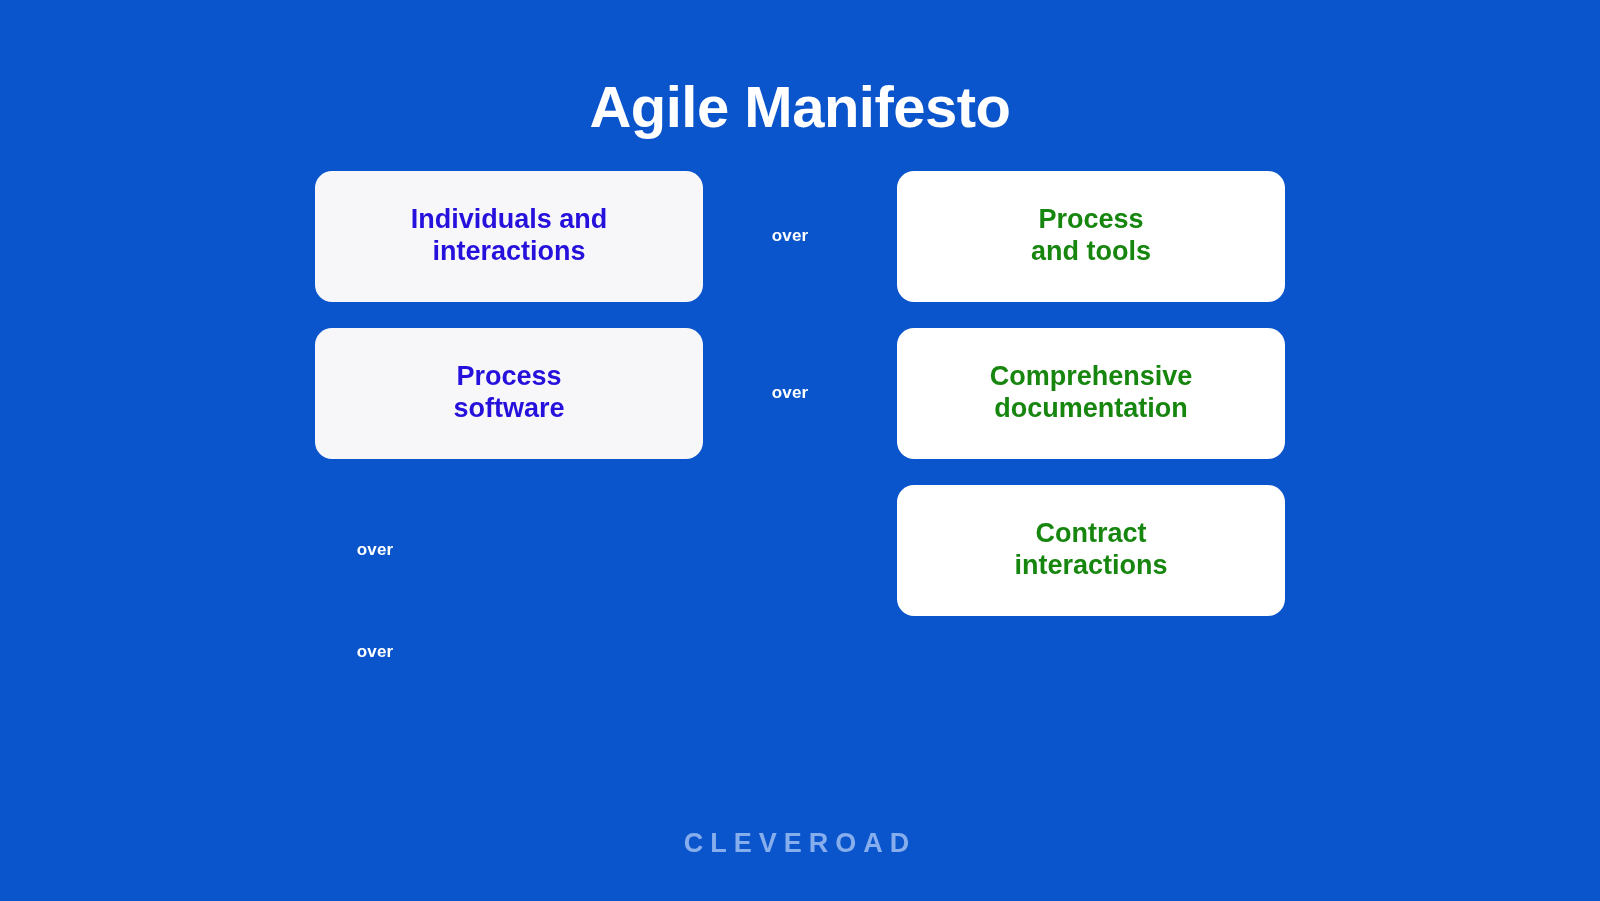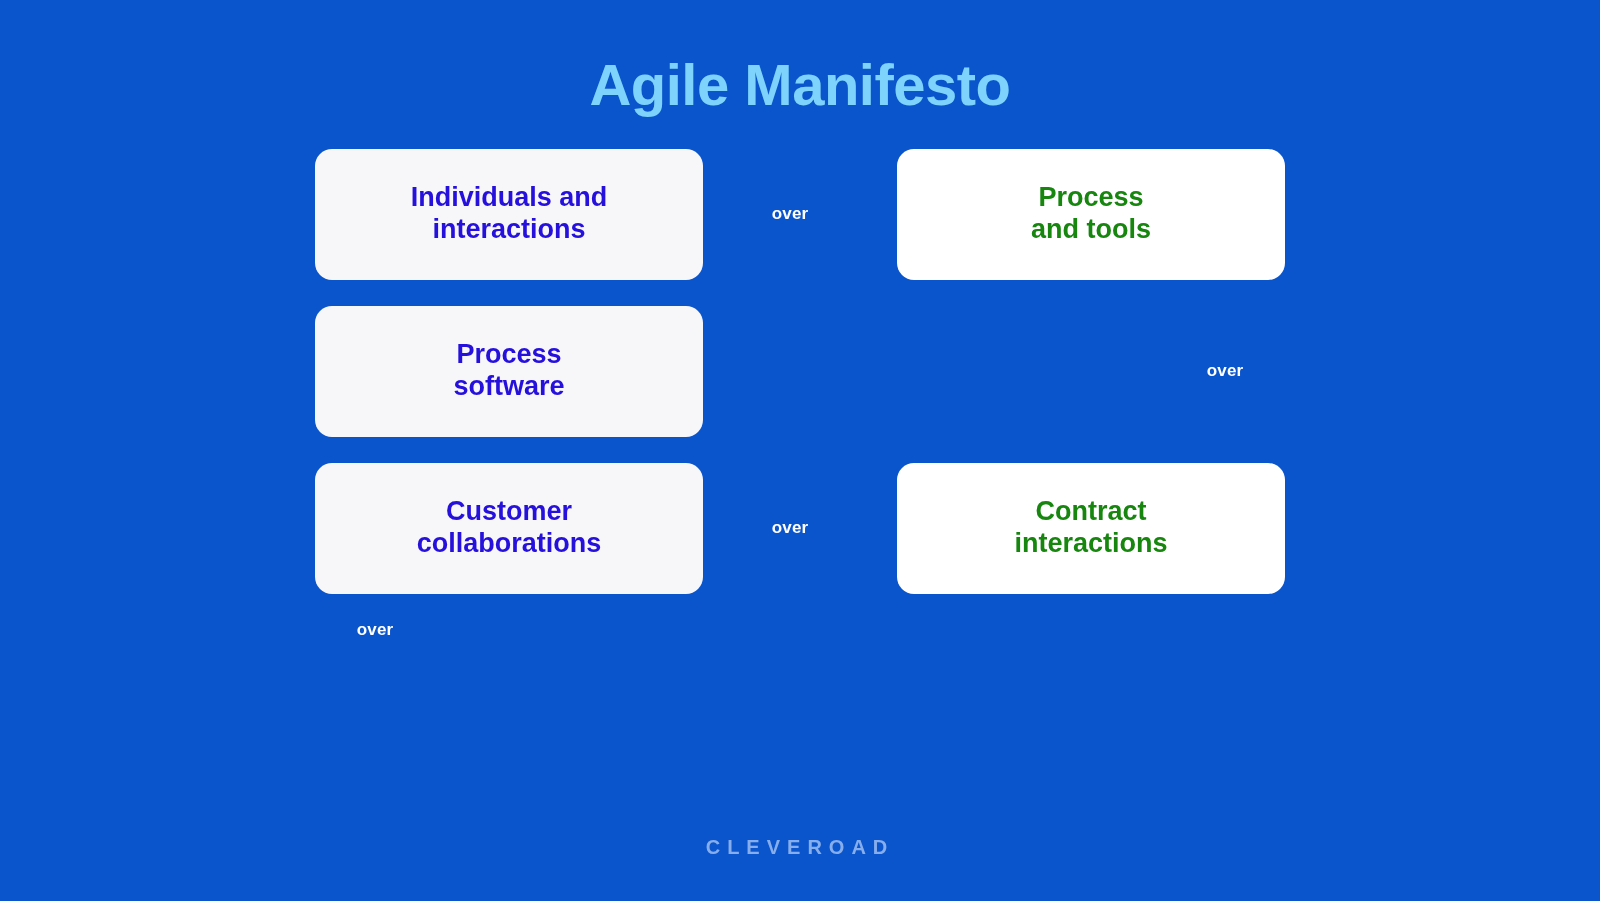--- a/index.html
+++ b/index.html
@@ -19,24 +19,24 @@
     width: 1600px;
     height: 901px;
     background: #0b55cc;
     box-sizing: border-box;
     display: flex;
     flex-direction: column;
     align-items: center;
   }
 
   .slide-title {
-    margin-top: 52px;
+    margin-top: 74px;
     font-size: 58px;
     font-weight: 700;
-    color: #7dd3fc;
+    color: #ffffff;
     letter-spacing: -0.5px;
     line-height: 1.15;
     text-align: left;
     white-space: nowrap;
   }
 
   .rows {
     margin-top: 30px;
     width: 970px;
     display: flex;
@@ -102,21 +102,21 @@
     position: absolute;
     left: 0;
     right: 0;
     bottom: 42px;
     text-align: center;
   }
 
   .brand {
     display: inline-block;
     color: #87aeec;
-    font-size: 20px;
+    font-size: 27px;
     font-weight: 700;
     letter-spacing: 7px;
   }
 </style>
 </head>
 <body>
 
 <div class="slide">
 
   <div class="slide-title">Agile Manifesto</div>
@@ -134,27 +134,27 @@
 and tools</span>
       </div>
     </div>
 
     <div class="row">
       <div class="card card-left">
         <span class="card-text">Process
 software</span>
       </div>
       <div class="over">over</div>
+      <div class="card card-right">
+        <span class="card-text">Comprehensive
+documentation</span>
+      </div>
     </div>
 
     <div class="row">
-      <div class="card card-left">
-        <span class="card-text">Customer
-collaborations</span>
-      </div>
       <div class="over">over</div>
       <div class="card card-right">
         <span class="card-text">Contract
 interactions</span>
       </div>
     </div>
 
     <div class="row">
       <div class="over">over</div>
     </div>

